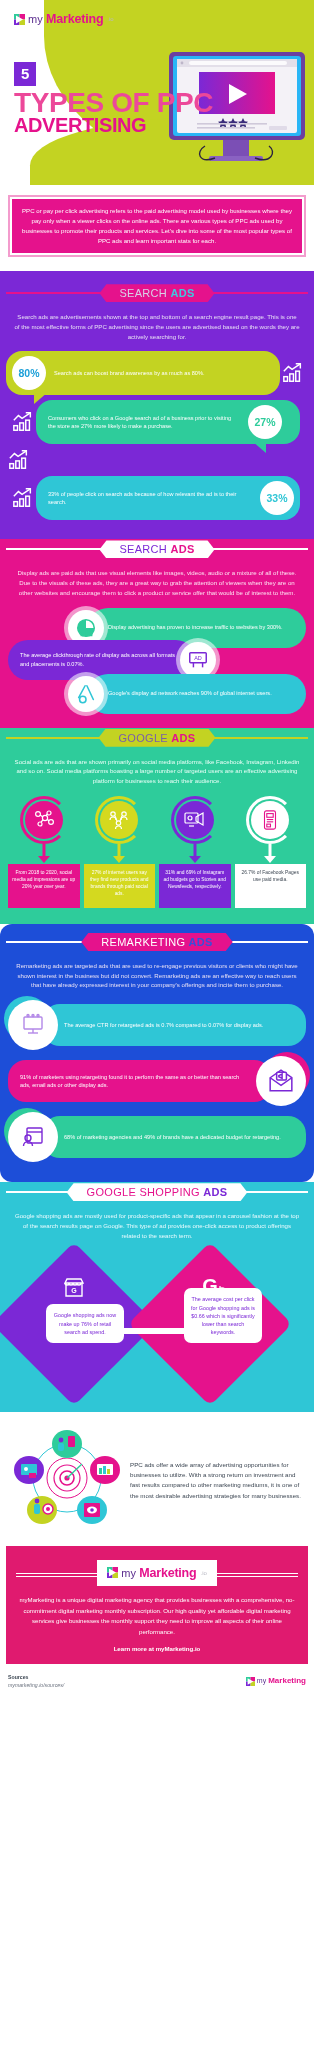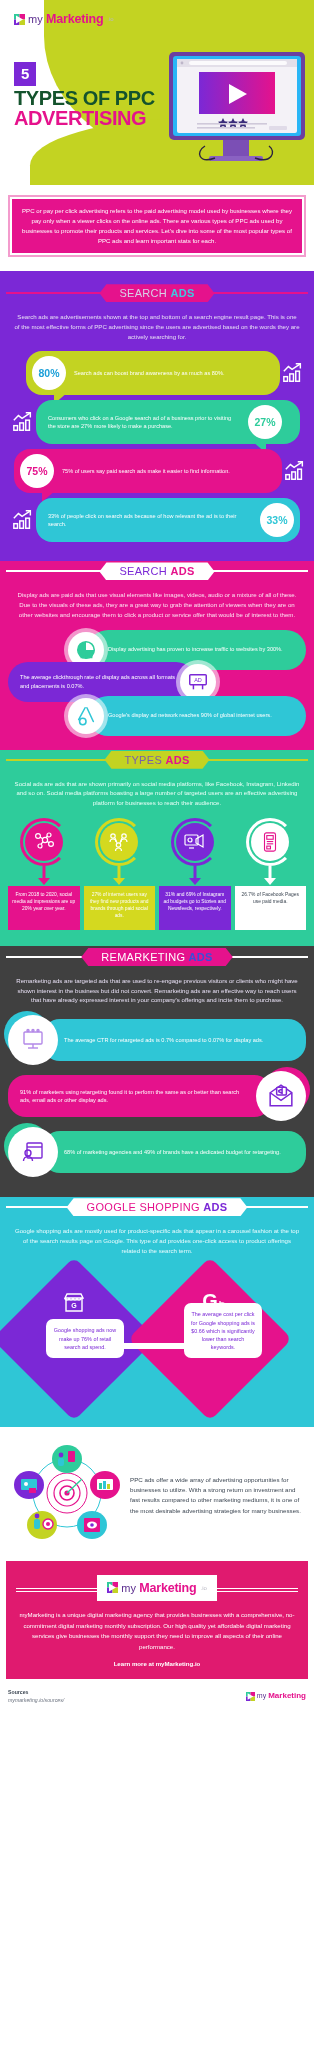--- a/index.html
+++ b/index.html
@@ -31,21 +31,21 @@
   .logo-my { font-size: 11px; color: #5b2d8e; letter-spacing: .2px; }
   .logo-marketing { font-size: 12.5px; font-weight: bold; color: #e5128c; letter-spacing: -.2px; }
   .logo-io { font-size: 6px; color: #b9b9c4; margin-left: 1px; }
 
   .hero-title { position: absolute; left: 14px; top: 62px; z-index: 4; }
   .badge-five {
     display: inline-block; background: #7b28d6; color: #ffffff;
     font-size: 15px; font-weight: bold; line-height: 1;
     padding: 4px 7px 5px; margin-bottom: 3px;
   }
-  .t-line1 { font-size: 20px; font-weight: bold; color: #14532d; letter-spacing: -.4px; line-height: .98; }
+  .t-line1 { font-size: 28px; font-weight: bold; color: #ec4899; letter-spacing: -.4px; line-height: .98; }
   .t-line2 { font-size: 20px; font-weight: bold; color: #e5128c; letter-spacing: -.4px; line-height: .98; }
 
   .monitor { position: absolute; right: 5px; top: 48px; z-index: 3; }
 
   
   .intro-wrap { padding: 10px 8px 14px; background: #fff; }
   .intro-box {
     background: #e5128c; border: 2px solid #f39ccd;
     padding: 9px 10px; color: #ffffff;
     font-size: 6.1px; line-height: 1.65; text-align: center;
@@ -119,21 +119,21 @@
   .sec-social .ribbon .w2 { color: #e5128c; }
   .sec-social .sec-desc { color: #eafff8; }
   .social-grid { display: flex; gap: 4px; padding: 0 8px; }
   .social-col { flex: 1; display: flex; flex-direction: column; align-items: center; }
   .ring { width: 48px; height: 48px; border-radius: 50%; display: flex; align-items: center; justify-content: center; position: relative; }
   .ring .inner { width: 38px; height: 38px; border-radius: 50%; display: flex; align-items: center; justify-content: center; }
   .arrow-d { width: 100%; height: 20px; display: flex; justify-content: center; align-items: flex-start; }
   .s-card { width: 100%; min-height: 44px; padding: 5px 4px; font-size: 4.9px; line-height: 1.45; text-align: center; }
 
   
-  .sec-remkt { background: #404040; padding: 1px 0 14px; }
+  .sec-remkt { background: #1d4ed8; padding: 8px 0 14px; border-radius: 12px; }
   .sec-remkt .ribbon-rule { background: #ffffff; }
   .sec-remkt .ribbon { background: #e5128c; color: #ffffff; }
   .sec-remkt .ribbon .w2 { color: #3a4fd8; }
   .sec-remkt .sec-desc { color: #e8e0f5; }
   .rrow { position: relative; display: flex; align-items: center; margin: 0 8px 6px; min-height: 48px; }
   .rcircle {
     width: 50px; height: 50px; border-radius: 50%; background: #fff;
     flex: none; display: flex; align-items: center; justify-content: center;
     position: relative; z-index: 3;
   }
@@ -241,21 +241,21 @@
     <div class="ribbon-row">
       <div class="ribbon-rule"></div>
       <div class="ribbon">
         <span class="w1">SEARCH</span>
         <span class="w2">ADS</span>
       </div>
     </div>
     <div class="sec-desc">Search ads are advertisements shown at the top and bottom of a search engine result page. This is one of the most effective forms of PPC advertising since the users are advertised based on the words they are actively searching for.</div>
 
     <div class="bubble-row" style="padding-right:2px;">
-      <div class="bubble b-lime" style="margin-left:20px;">
+      <div class="bubble b-lime" style="margin-left:0;">
         <div class="circ" style="margin-left:6px;">80%</div>
         <div class="btxt">Search ads can boost brand awareness by as much as 80%.</div>
         <div class="tail" style="left:28px;border-left:0 solid transparent;border-right:14px solid transparent;border-top:12px solid #c3d322;"></div>
       </div>
       <div class="icon-chart">
         <svg width="22" height="22" viewBox="0 0 24 24" fill="none" stroke="#ffffff" stroke-width="1.6">
           <polyline points="2,10 7,5 11,8 20,2"></polyline>
             <polyline points="15,2 20,2 20,7"></polyline>
           <rect x="2" y="16" width="4" height="5"></rect>
             <rect x="8.5" y="13" width="4" height="8"></rect>
@@ -275,25 +275,20 @@
         </svg>
       </div>
       <div class="bubble b-mint" style="margin-right:8px;">
         <div class="btxt" style="padding-left:12px;">Consumers who click on a Google search ad of a business prior to visiting the store are 27% more likely to make a purchase.</div>
         <div class="circ" style="margin-right:18px;">27%</div>
         <div class="tail" style="right:34px;border-right:0 solid transparent;border-left:14px solid transparent;border-top:12px solid #2ecc9b;"></div>
       </div>
     </div>
 
     <div class="bubble-row">
-      <div class="bubble b-pink" style="margin-left:8px;">
-        <div class="circ" style="margin-left:6px;">75%</div>
-        <div class="btxt">75% of users say paid search ads make it easier to find information.</div>
-        <div class="tail" style="left:28px;border-right:14px solid transparent;border-top:12px solid #e5128c;"></div>
-      </div>
       <div class="icon-chart">
         <svg width="22" height="22" viewBox="0 0 24 24" fill="none" stroke="#ffffff" stroke-width="1.6">
           <polyline points="2,10 7,5 11,8 20,2"></polyline>
             <polyline points="15,2 20,2 20,7"></polyline>
           <rect x="2" y="16" width="4" height="5"></rect>
             <rect x="8.5" y="13" width="4" height="8"></rect>
             <rect x="15" y="10" width="4" height="11"></rect>
         </svg>
       </div>
     </div>
@@ -359,21 +354,21 @@
         </svg>
       </div>
       <div class="dtxt">Google's display ad network reaches 90% of global internet users.</div>
     </div>
   </section>
 
   <section class="sec-social">
     <div class="ribbon-row">
       <div class="ribbon-rule"></div>
       <div class="ribbon">
-        <span class="w1">TYPES</span>
+        <span class="w1">GOOGLE</span>
         <span class="w2">ADS</span>
       </div>
     </div>
     <div class="sec-desc">Social ads are ads that are shown primarily on social media platforms, like Facebook, Instagram, Linkedin and so on. Social media platforms boasting a large number of targeted users are an effective advertising platform for businesses to reach their audience.</div>
 
     <div class="social-grid">
       <div class="social-col">
         <div class="ring" style="border:3px solid #e5128c;border-right-color:transparent;">
           <div class="inner" style="background:#e5128c;">
             <svg width="24" height="24" viewBox="0 0 24 24" fill="none" stroke="#fff" stroke-width="1.2">

